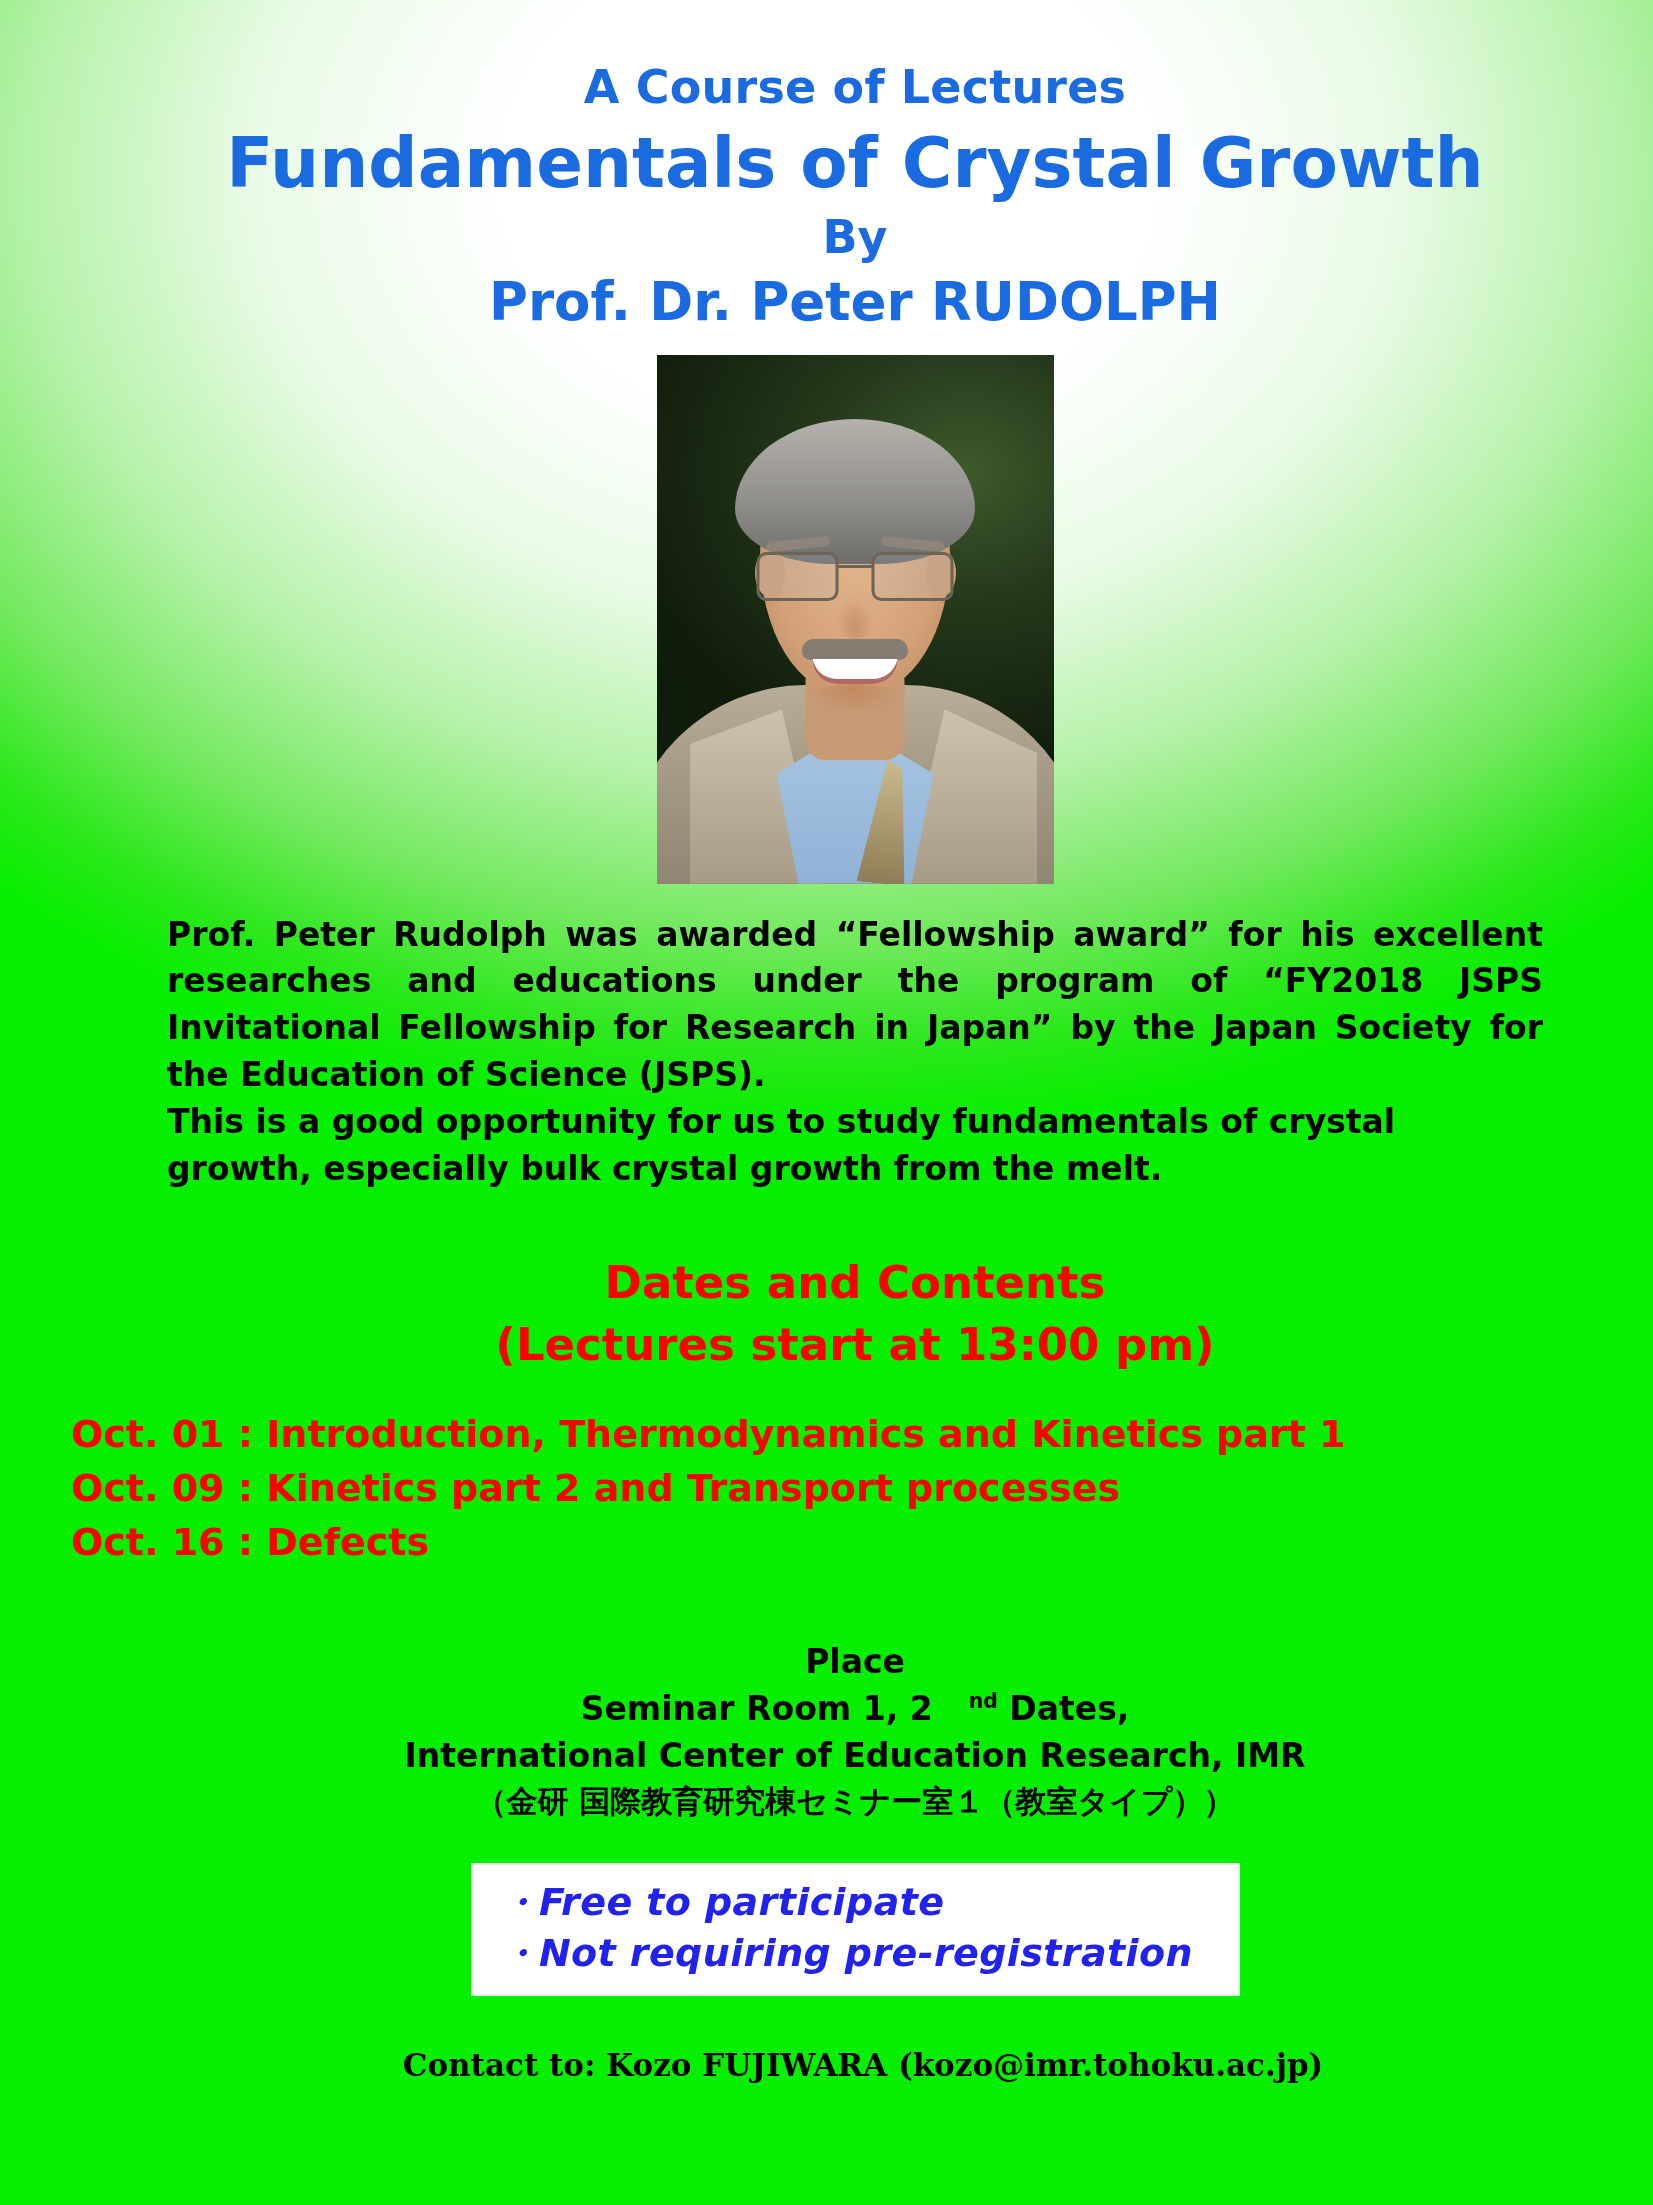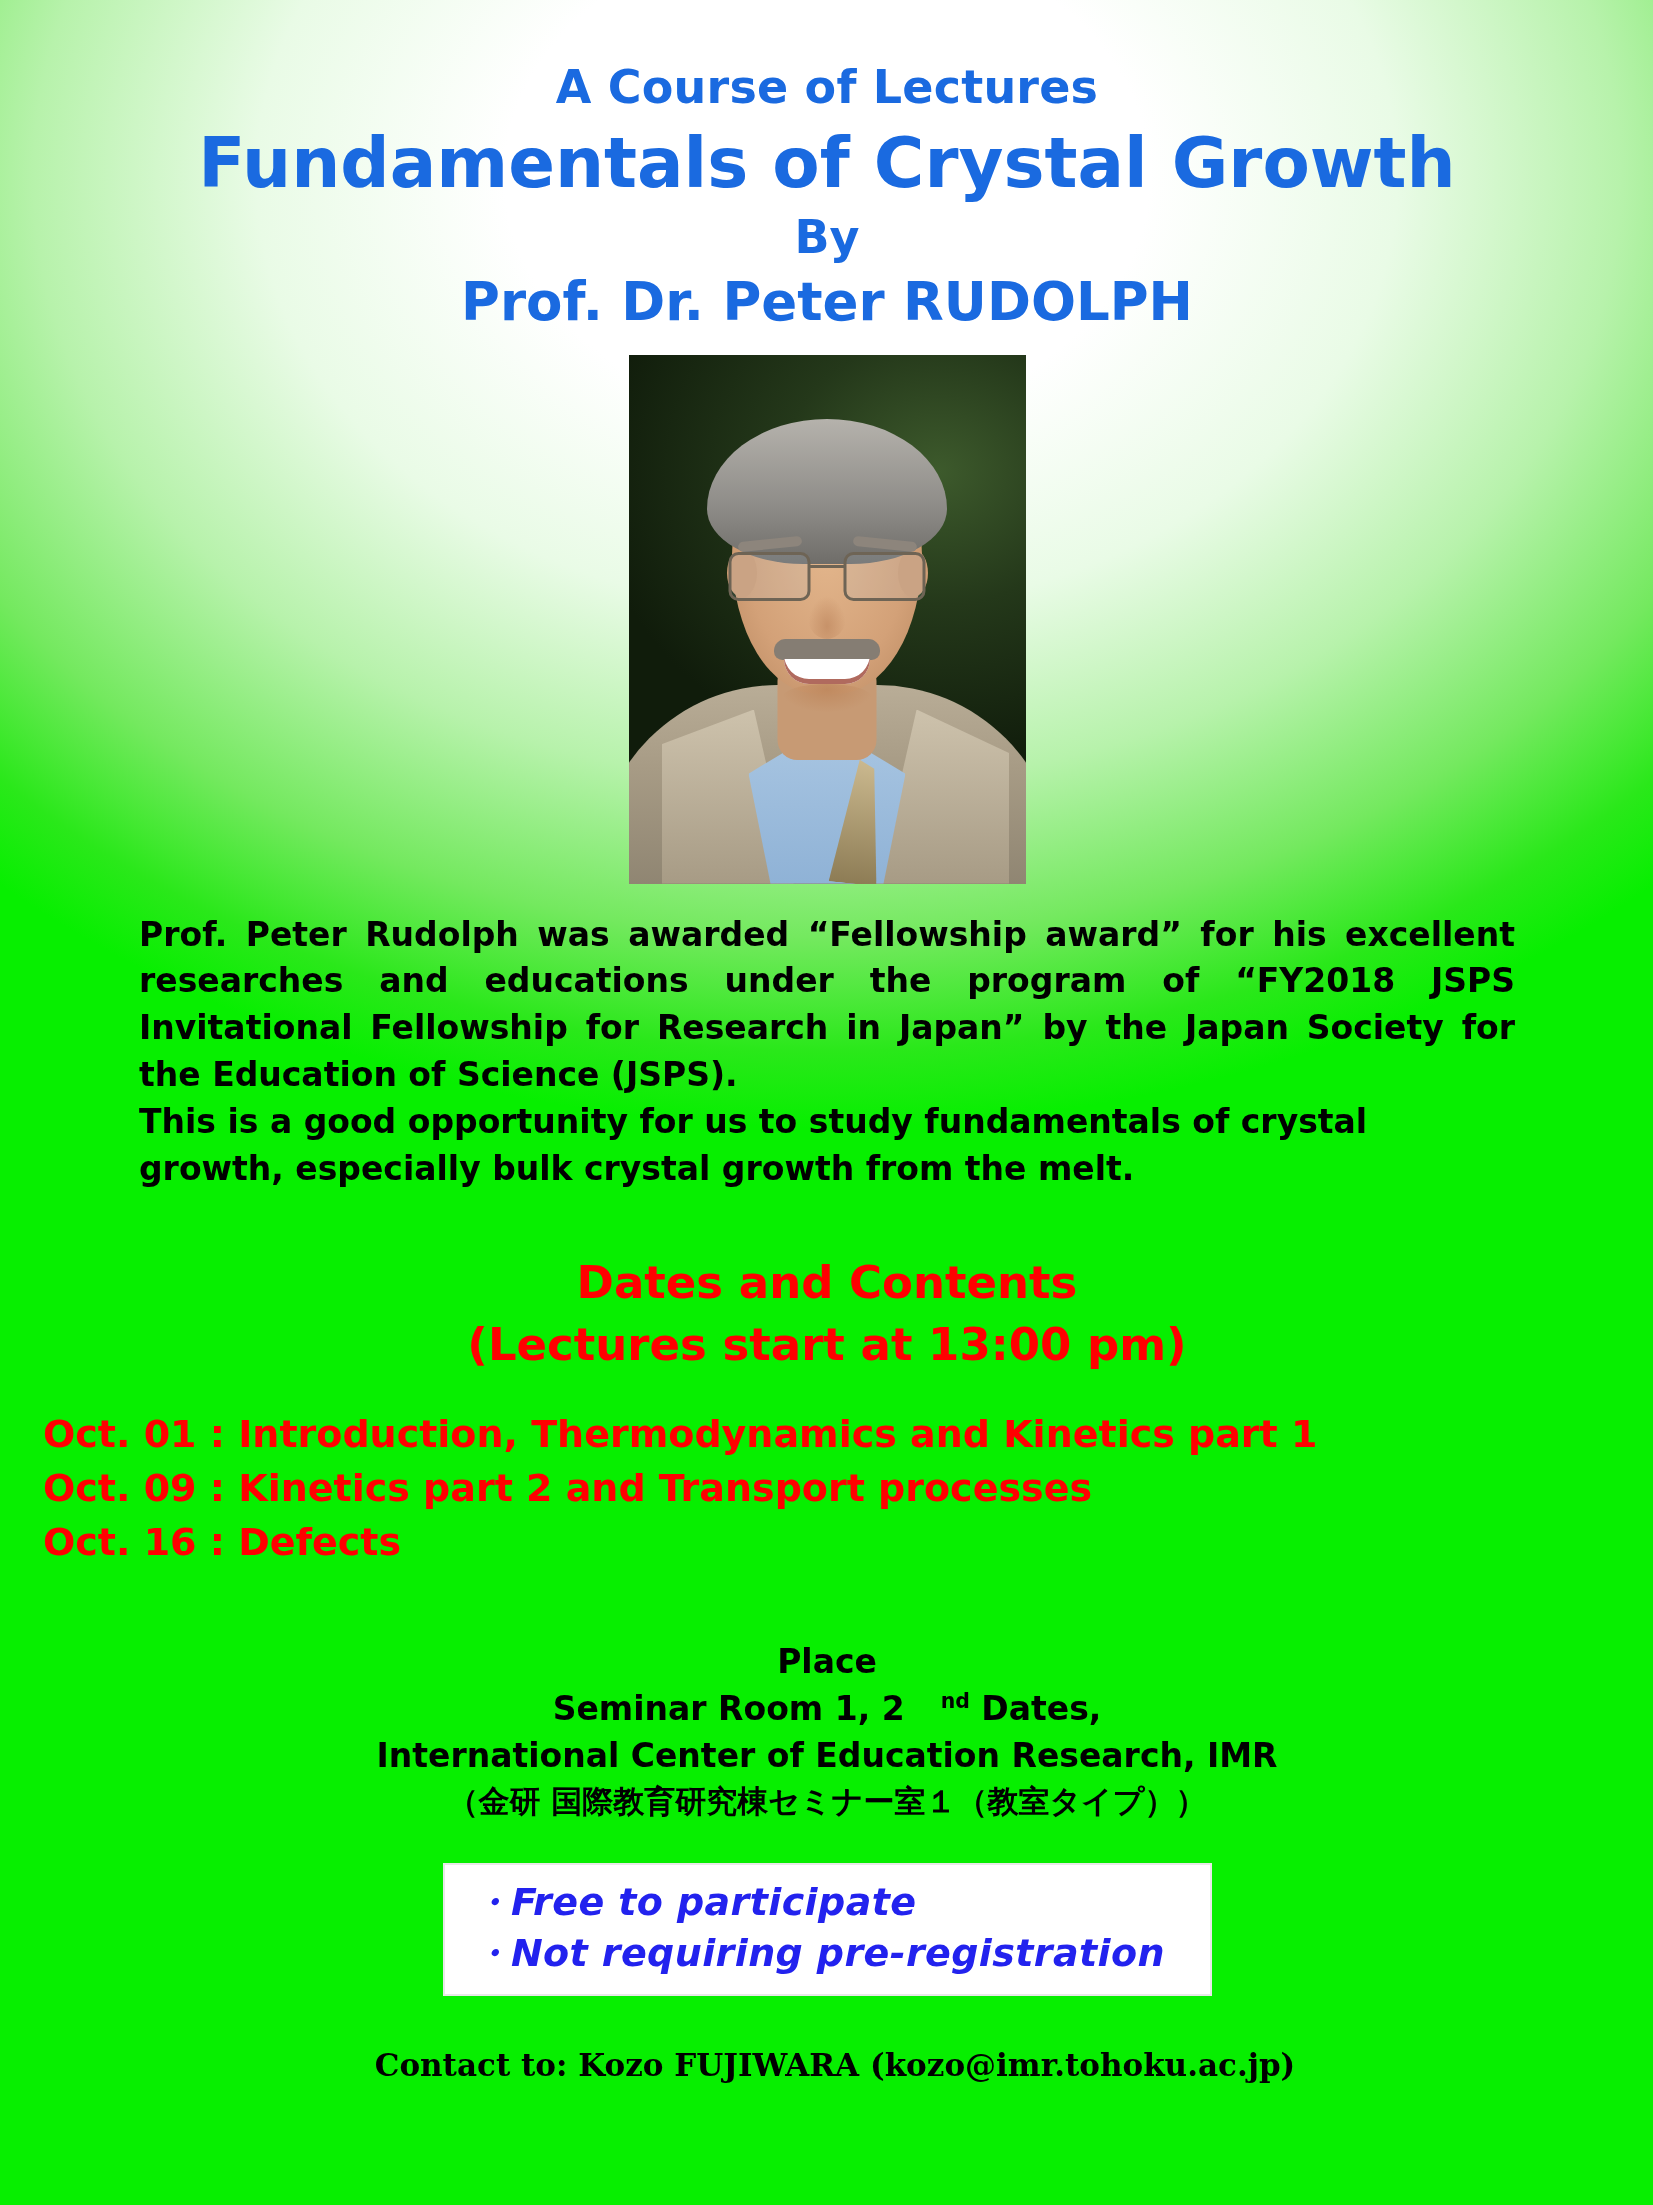--- a/index.html
+++ b/index.html
@@ -12,20 +12,21 @@
     font-family: "DejaVu Sans", sans-serif;
     background: #00f000;
     position: relative;
     overflow: hidden;
   }
   .poster {
     position: absolute;
     inset: 0;
     background:
       radial-gradient(ellipse 1240px 951px at 50% 8%, #ffffff 0%, #ffffff 26%, #e9fbe6 46%, #b7f2ab 64%, #74e95f 80%, #2ae81a 92%, #07ef00 100%);
+    padding-left: 28px;
   }
   .content {
     position: relative;
     width: 1654px;
     padding: 0;
     box-sizing: border-box;
   }
 
   
   .header {

